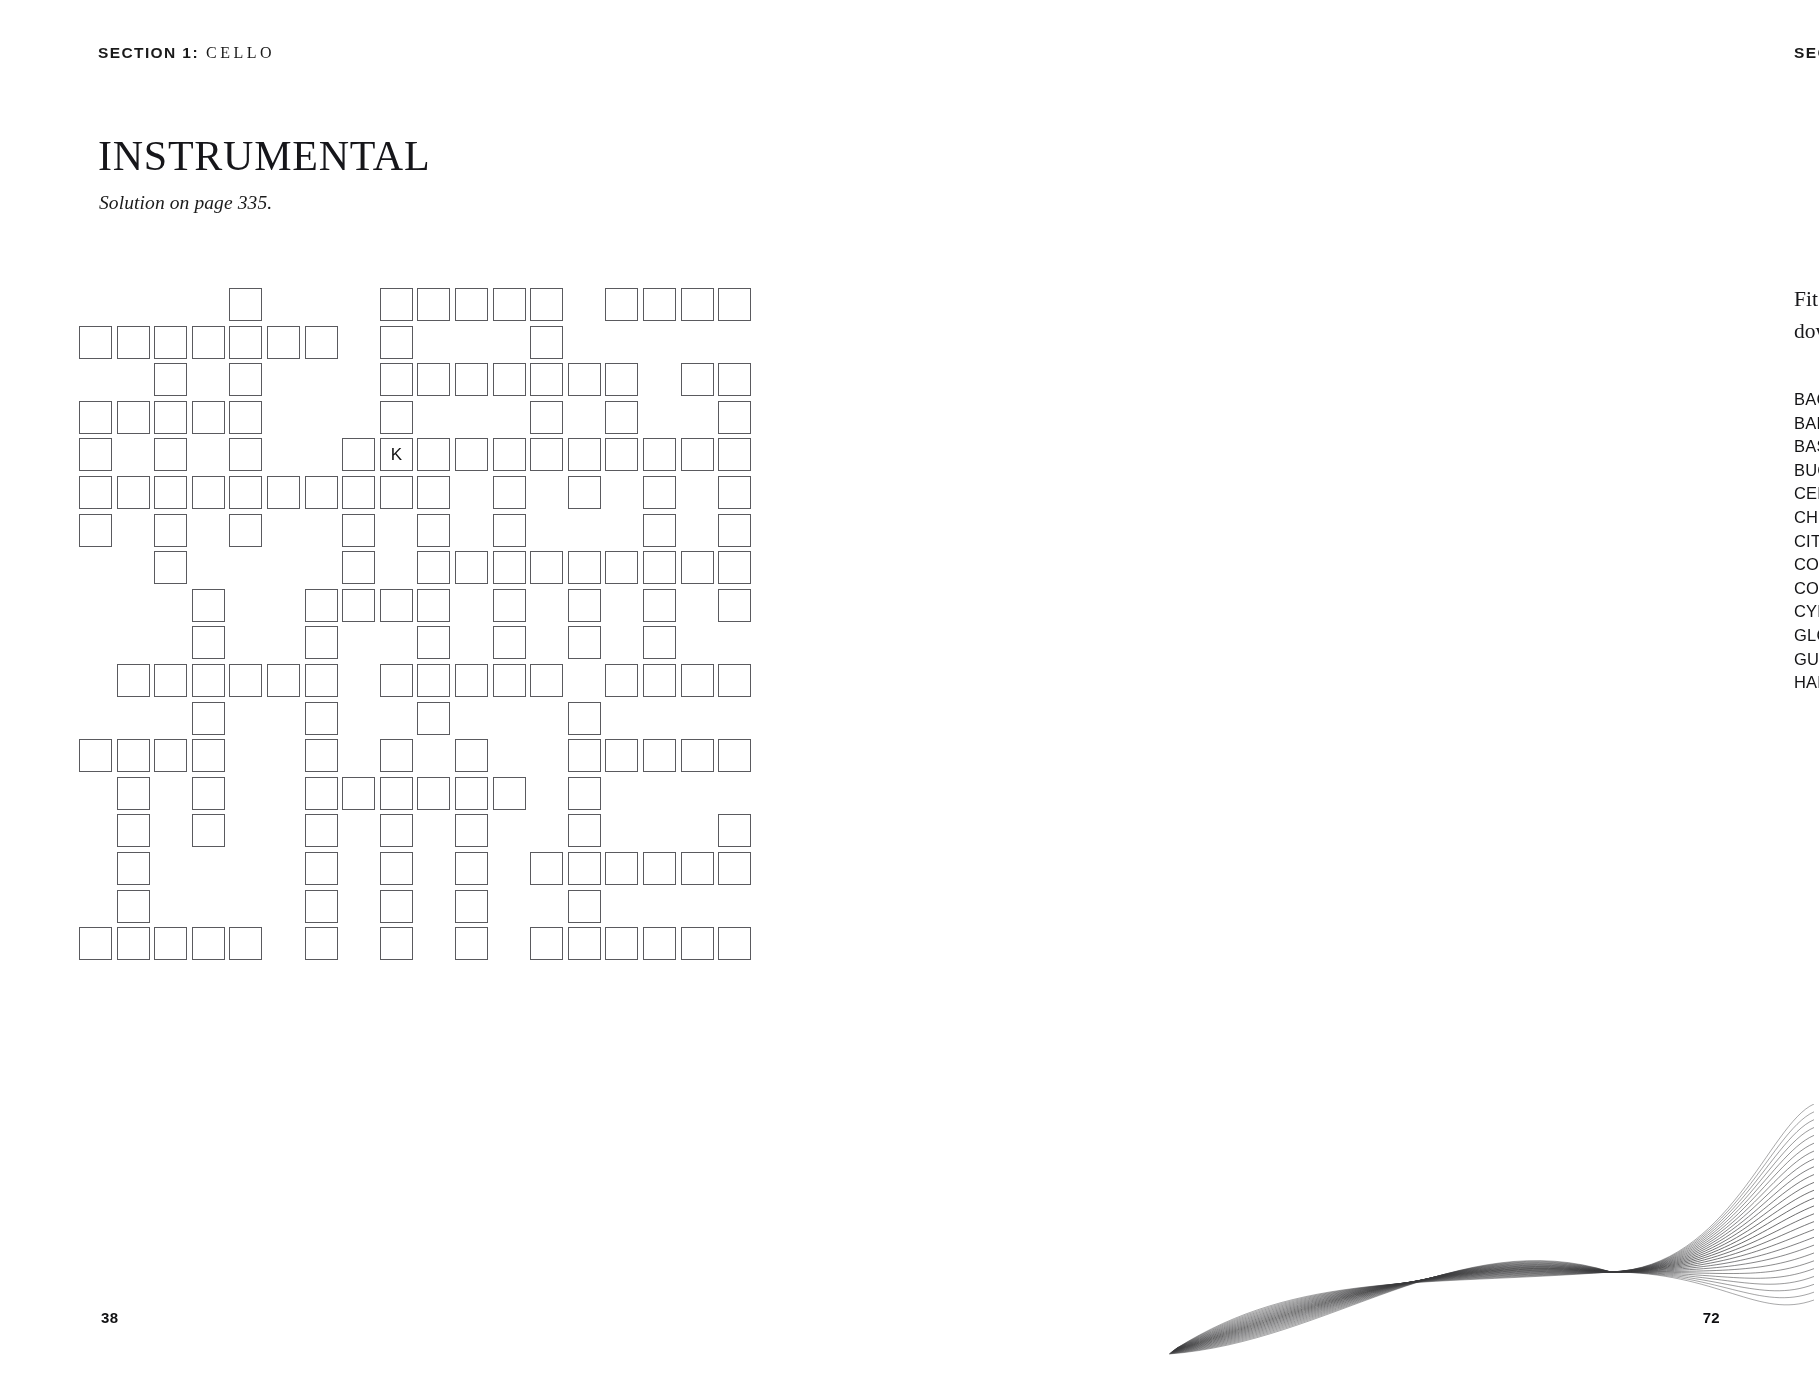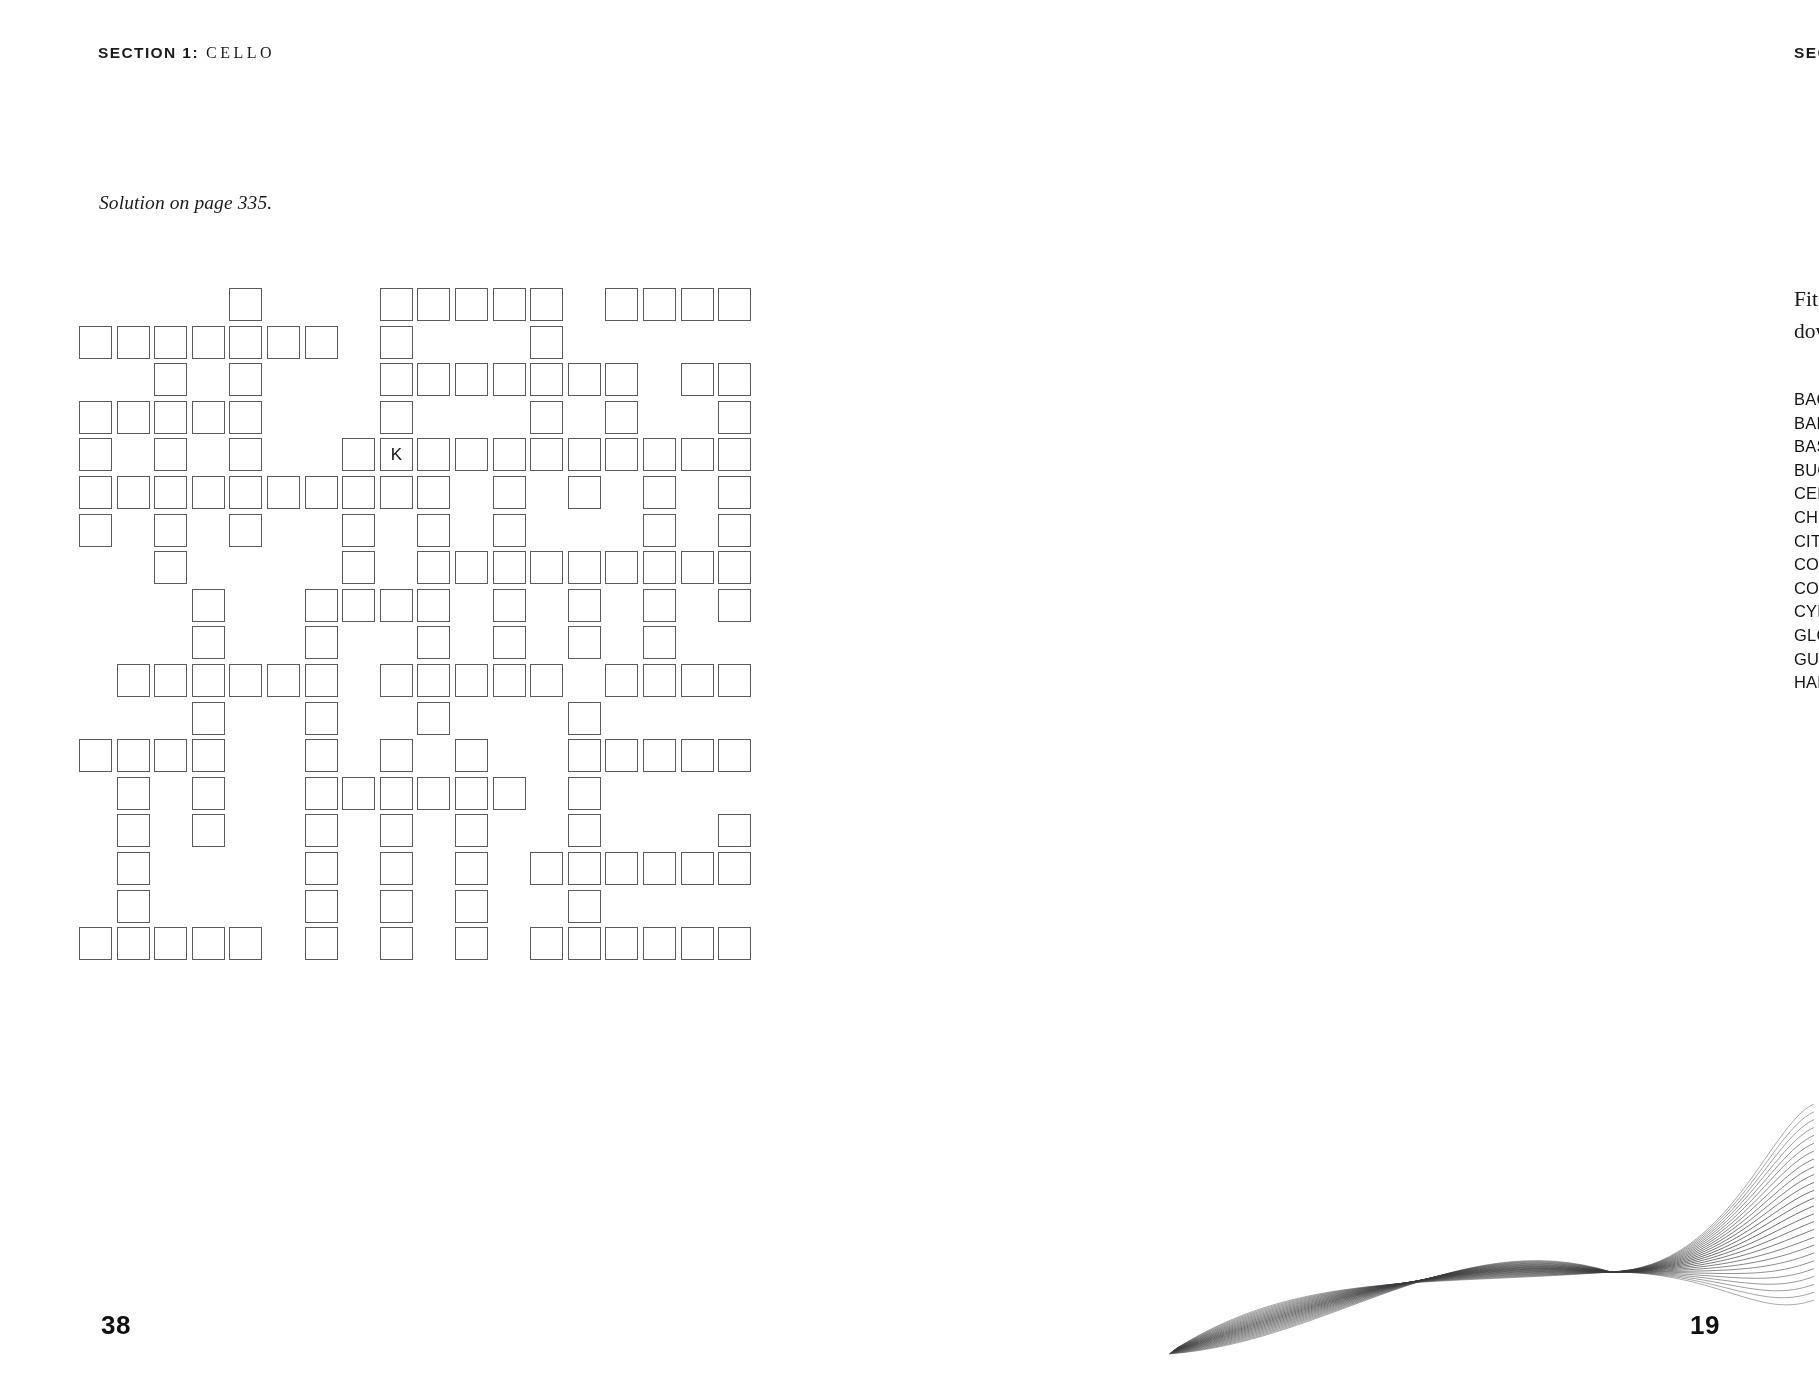--- a/index.html
+++ b/index.html
@@ -123,24 +123,24 @@
     font-size: 16.5px;
     line-height: 23.6px;
     letter-spacing: 0.012em;
     color: #141416;
     white-space: nowrap;
   }
 
   
   .folio {
     position: absolute;
-    bottom: 41px;
+    bottom: 56px;
     font-family: "Liberation Sans", sans-serif;
     font-weight: bold;
-    font-size: 26px;
+    font-size: 15px;
     color: #101012;
     letter-spacing: 0.02em;
   }
   .folio-left  { left: 101px; }
   .folio-right { right: 99px; }
 
   
   #wave {
     position: absolute;
     right: 0px;
@@ -152,20 +152,21 @@
 </style>
 </head>
 <body>
 
 <div class="page page-left">
 
   <div class="runhead runhead-left">
     <span class="sec">SECTION 1:</span><span class="adagio">CELLO</span>
   </div>
 
+  <h1 class="puzzle-title">INSTRUMENTAL</h1>
 
   <div class="puzzle-subtitle">Solution on page 335.</div>
 
   <div id="grid-wrap">
       <div class="cell" style="left: 150.4px; top: 0px;"></div>
       <div class="cell" style="left: 300.8px; top: 0px;"></div>
       <div class="cell" style="left: 338.4px; top: 0px;"></div>
       <div class="cell" style="left: 376px; top: 0px;"></div>
       <div class="cell" style="left: 413.6px; top: 0px;"></div>
       <div class="cell" style="left: 451.2px; top: 0px;"></div>
@@ -394,14 +395,14 @@
       <path d="M 15.76 245.68 C 148.4 187.6, 271.2 164.64, 452 168 C 567.2 164.4, 607.2 74.88, 655 54.879999999999995" fill="none" stroke="#3a3a3c" stroke-width="0.8" opacity="0.774"></path>
       <path d="M 16.08 245.44 C 147.2 184.8, 269.6 167.12, 452 168 C 567.6 164.2, 607.6 67.03999999999999, 655 47.03999999999999" fill="none" stroke="#3a3a3c" stroke-width="0.8" opacity="0.742"></path>
       <path d="M 16.4 245.2 C 146 182, 268 169.6, 452 168 C 568 164, 608 59.19999999999999, 655 39.19999999999999" fill="none" stroke="#3a3a3c" stroke-width="0.8" opacity="0.71"></path>
       <path d="M 16.72 244.96 C 144.8 179.2, 266.4 172.07999999999998, 452 168 C 568.4 163.8, 608.4 51.360000000000014, 655 31.360000000000014" fill="none" stroke="#3a3a3c" stroke-width="0.8" opacity="0.678"></path>
       <path d="M 17.04 244.72 C 143.6 176.4, 264.8 174.56, 452 168 C 568.8 163.6, 608.8 43.52000000000001, 655 23.52000000000001" fill="none" stroke="#3a3a3c" stroke-width="0.8" opacity="0.646"></path>
       <path d="M 17.36 244.48 C 142.4 173.6, 263.2 177.04, 452 168 C 569.2 163.4, 609.2 35.67999999999998, 655 15.679999999999978" fill="none" stroke="#3a3a3c" stroke-width="0.8" opacity="0.614"></path>
       <path d="M 17.68 244.24 C 141.2 170.8, 261.6 179.51999999999998, 452 168 C 569.6 163.2, 609.6 27.840000000000003, 655 7.840000000000003" fill="none" stroke="#3a3a3c" stroke-width="0.8" opacity="0.5820000000000001"></path>
       <path d="M 18 244 C 140 168, 260 182, 452 168 C 570 163, 610 20, 655 0" fill="none" stroke="#3a3a3c" stroke-width="0.8" opacity="0.55"></path>
     </svg>
 
-  <div class="folio folio-right">19</div>
+  <div class="folio folio-right">72</div>
 </div>
 
 </body></html>

